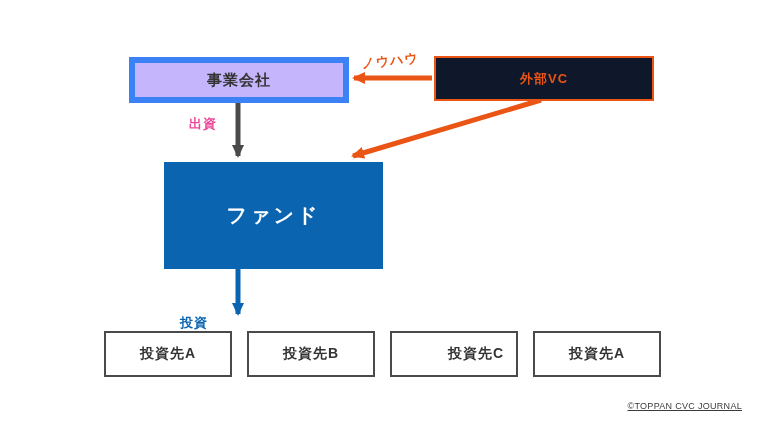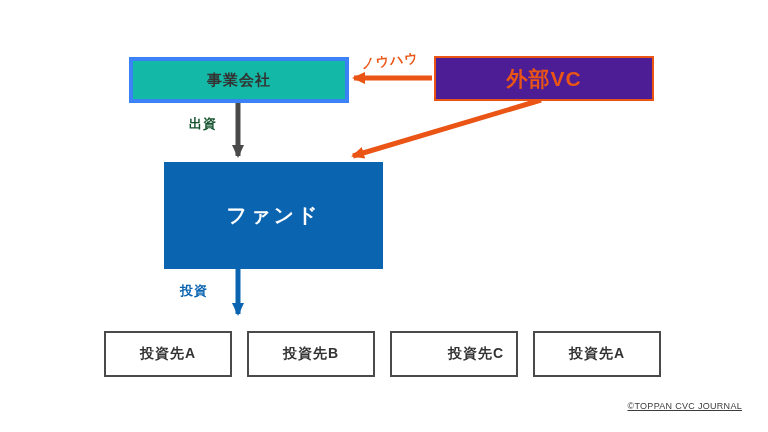--- a/index.html
+++ b/index.html
@@ -18,30 +18,30 @@
   .node {
     position: absolute;
     box-sizing: border-box;
     display: flex;
     align-items: center;
     justify-content: center;
     font-weight: 700;
     letter-spacing: 1px;
   }
   .node-plain {
-    background: #14b8a6;
-    border: 4px solid #3b82f6;
+    background: #c4b5fd;
+    border: 6px solid #3b82f6;
     color: #333333;
     font-size: 15px;
   }
   .node-orange {
-    background: #4c1d95;
+    background: #0f172a;
     border: 2px solid #ea5515;
     color: #ea5515;
-    font-size: 21px;
+    font-size: 13px;
   }
   .node-fund {
     background: #0b64b0;
     color: #ffffff;
     font-size: 20px;
     letter-spacing: 3px;
     margin-left: 35px;
   }
   .node-investee {
     background: #ffffff;
@@ -51,22 +51,22 @@
   }
   .edge-label {
     position: absolute;
     font-size: 13px;
     font-weight: 700;
     text-align: center;
     letter-spacing: 1px;
     white-space: nowrap;
   }
   .lbl-orange { color: #ea5515; }
-  .lbl-dark   { color: #14532d; }
-  .lbl-blue   { color: #0b64b0; }
+  .lbl-dark   { color: #ec4899; }
+  .lbl-blue   { color: #0b64b0; margin-top: 32px; }
   .lbl-tilt   { transform: rotate(-6deg); }
   .arrows {
     position: absolute;
     left: 0; top: 0;
     width: 768px; height: 432px;
     pointer-events: none;
   }
   .footer-credit {
     position: absolute;
     top: 401px;

